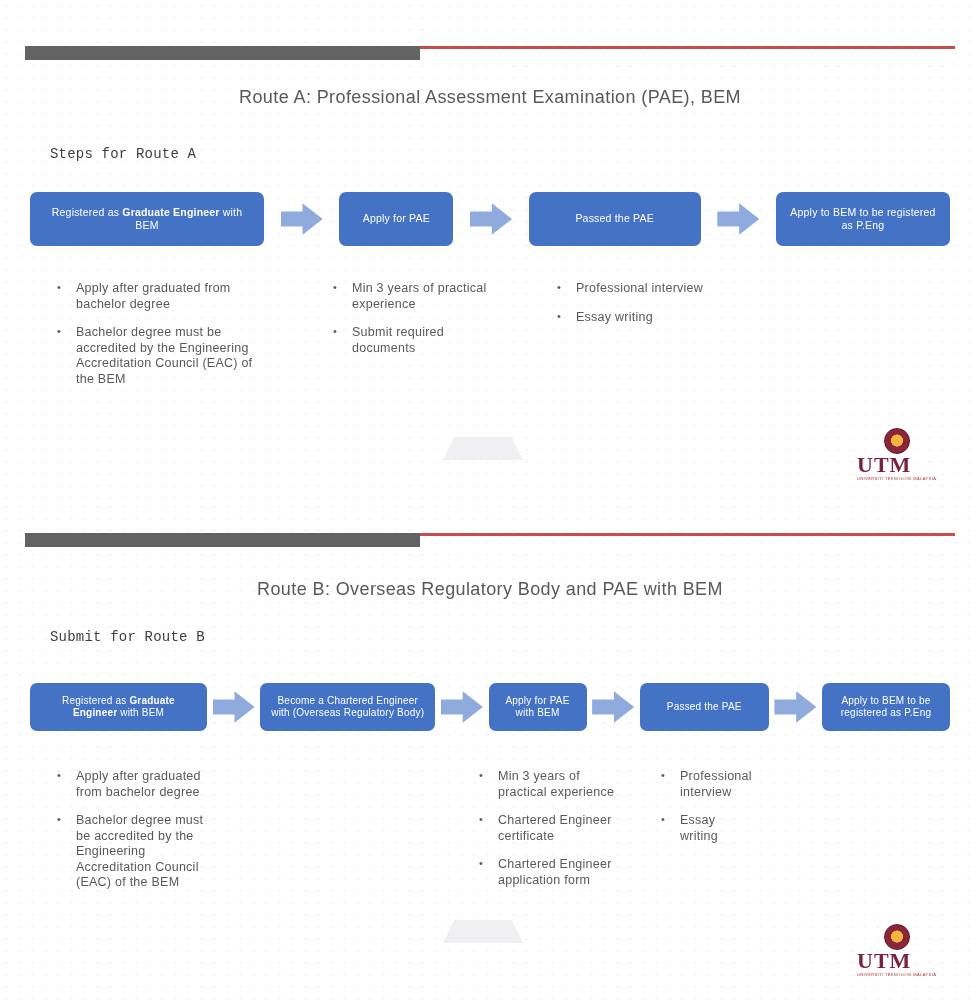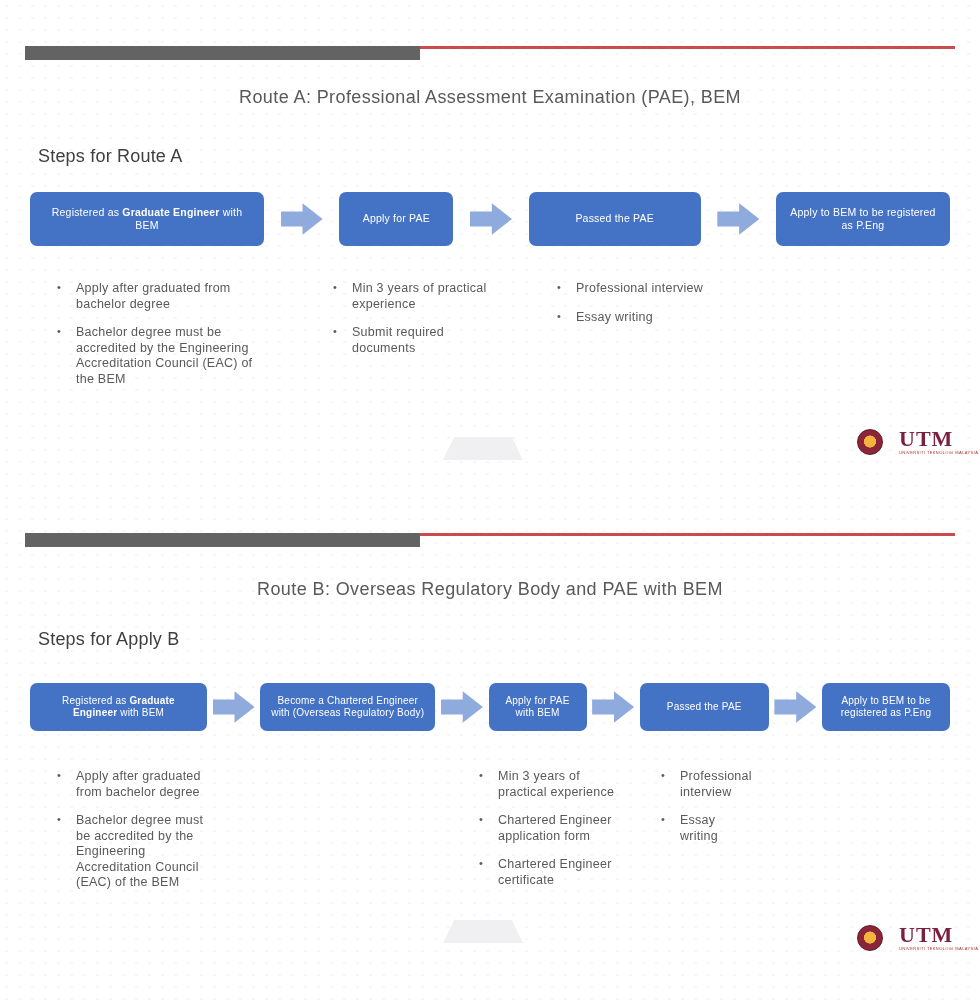--- a/index.html
+++ b/index.html
@@ -12,21 +12,21 @@
   
   .topbar{position:absolute;left:25px;right:25px;height:14px;}
   .sA .topbar{top:46px;}
   .sB .topbar{top:32px;}
   .topbar-gray{position:absolute;left:0;top:0;width:395px;height:14px;background:#636363;}
   .topbar-red{position:absolute;left:395px;right:0;top:0;height:3px;background:#c94b4b;}
   
   .slide-title{position:absolute;left:0;right:0;text-align:center;color:#595959;font-size:18px;letter-spacing:0.4px;}
   .sA .slide-title{top:87px;}
   .sB .slide-title{top:78px;}
-  .slide-subtitle{position:absolute;left:38px;font-size:18px;color:#3f3f3f;letter-spacing:0.2px;}
+  .slide-subtitle{position:absolute;left:50px;font-size:14px;color:#3f3f3f;letter-spacing:0.2px;font-family:Liberation Mono, monospace;}
   .sA .slide-subtitle{top:146px;}
   .sB .slide-subtitle{top:128px;}
   
   .flow{position:absolute;left:30px;right:30px;display:flex;align-items:center;}
   .sA .flow{top:192px;}
   .sB .flow{top:182px;}
   .fbox{background:#4472c4;border-radius:7px;color:#ffffff;display:flex;align-items:center;justify-content:center;
         text-align:center;padding:4px 9px;box-sizing:border-box;line-height:1.25;letter-spacing:0.2px;}
   .sA .fbox{height:54px;font-size:10.5px;}
   .sB .fbox{height:48px;font-size:10px;}
@@ -44,21 +44,21 @@
   .sA .col2{left:312px;top:265px;width:198px;}
   .sA .col3{left:536px;top:265px;width:200px;}
   .sB .col1{left:36px;top:252px;width:198px;}
   .sB .col2{left:458px;top:252px;width:178px;}
   .sB .col3{left:640px;top:252px;width:126px;}
   
   .trapezoid{position:absolute;width:80px;height:23px;background:#f0f0f2;
              clip-path:polygon(14% 0, 86% 0, 100% 100%, 0 100%);}
   .sA .trapezoid{left:443px;top:437px;}
   .sB .trapezoid{left:443px;top:419px;}
-  .logo{position:absolute;display:flex;align-items:center;gap:16px;}
+  .logo{position:absolute;display:flex;align-items:center;gap:0;flex-direction:column;}
   .sA .logo{left:857px;top:428px;}
   .sB .logo{left:857px;top:423px;}
   .logo-emblem{width:26px;height:26px;border-radius:50%;box-sizing:border-box;border:1px solid #5f1628;
                background:radial-gradient(circle at 50% 48%, #f2b53e 0 34%, #8a2638 36% 100%);}
   .logo-textcol{display:flex;flex-direction:column;line-height:1;}
   .logo-acronym{font-family:"Liberation Serif",serif;font-weight:bold;font-size:22px;color:#7a1f3d;letter-spacing:1px;}
   .logo-caption{font-size:4px;color:#b03030;letter-spacing:0.4px;margin-top:1px;white-space:nowrap;}
 </style>
 </head>
 <body>
@@ -117,21 +117,21 @@
     </div>
   </div>
 </section>
 
 <section class="slide sB">
   <div class="topbar">
     <div class="topbar-gray"></div>
     <div class="topbar-red"></div>
   </div>
   <div class="slide-title">Route B: Overseas Regulatory Body and PAE with BEM</div>
-  <div class="slide-subtitle">Steps for Apply B</div>
+  <div class="slide-subtitle">Submit for Route B</div>
 
   <div class="flow">
     <div class="fbox fb1">
       <span><span>Registered as </span><b>Graduate Engineer</b><span> with BEM</span></span>
     </div>
     <div class="fgap">
         <div class="arrow"></div>
       </div>
     <div class="fbox fb2">Become a Chartered Engineer with (Overseas Regulatory Body)</div>
     <div class="fgap">
@@ -150,22 +150,22 @@
 
   <div class="bullets col1">
     <ul>
       <li>Apply after graduated from bachelor degree</li>
       <li>Bachelor degree must be accredited by the Engineering Accreditation Council (EAC) of the BEM</li>
     </ul>
   </div>
   <div class="bullets col2">
     <ul>
       <li>Min 3 years of practical experience</li>
+      <li>Chartered Engineer certificate</li>
       <li>Chartered Engineer application form</li>
-      <li>Chartered Engineer certificate</li>
     </ul>
   </div>
   <div class="bullets col3">
     <ul>
       <li>Professional interview</li>
       <li>Essay writing</li>
     </ul>
   </div>
 
   <div class="trapezoid"></div>

